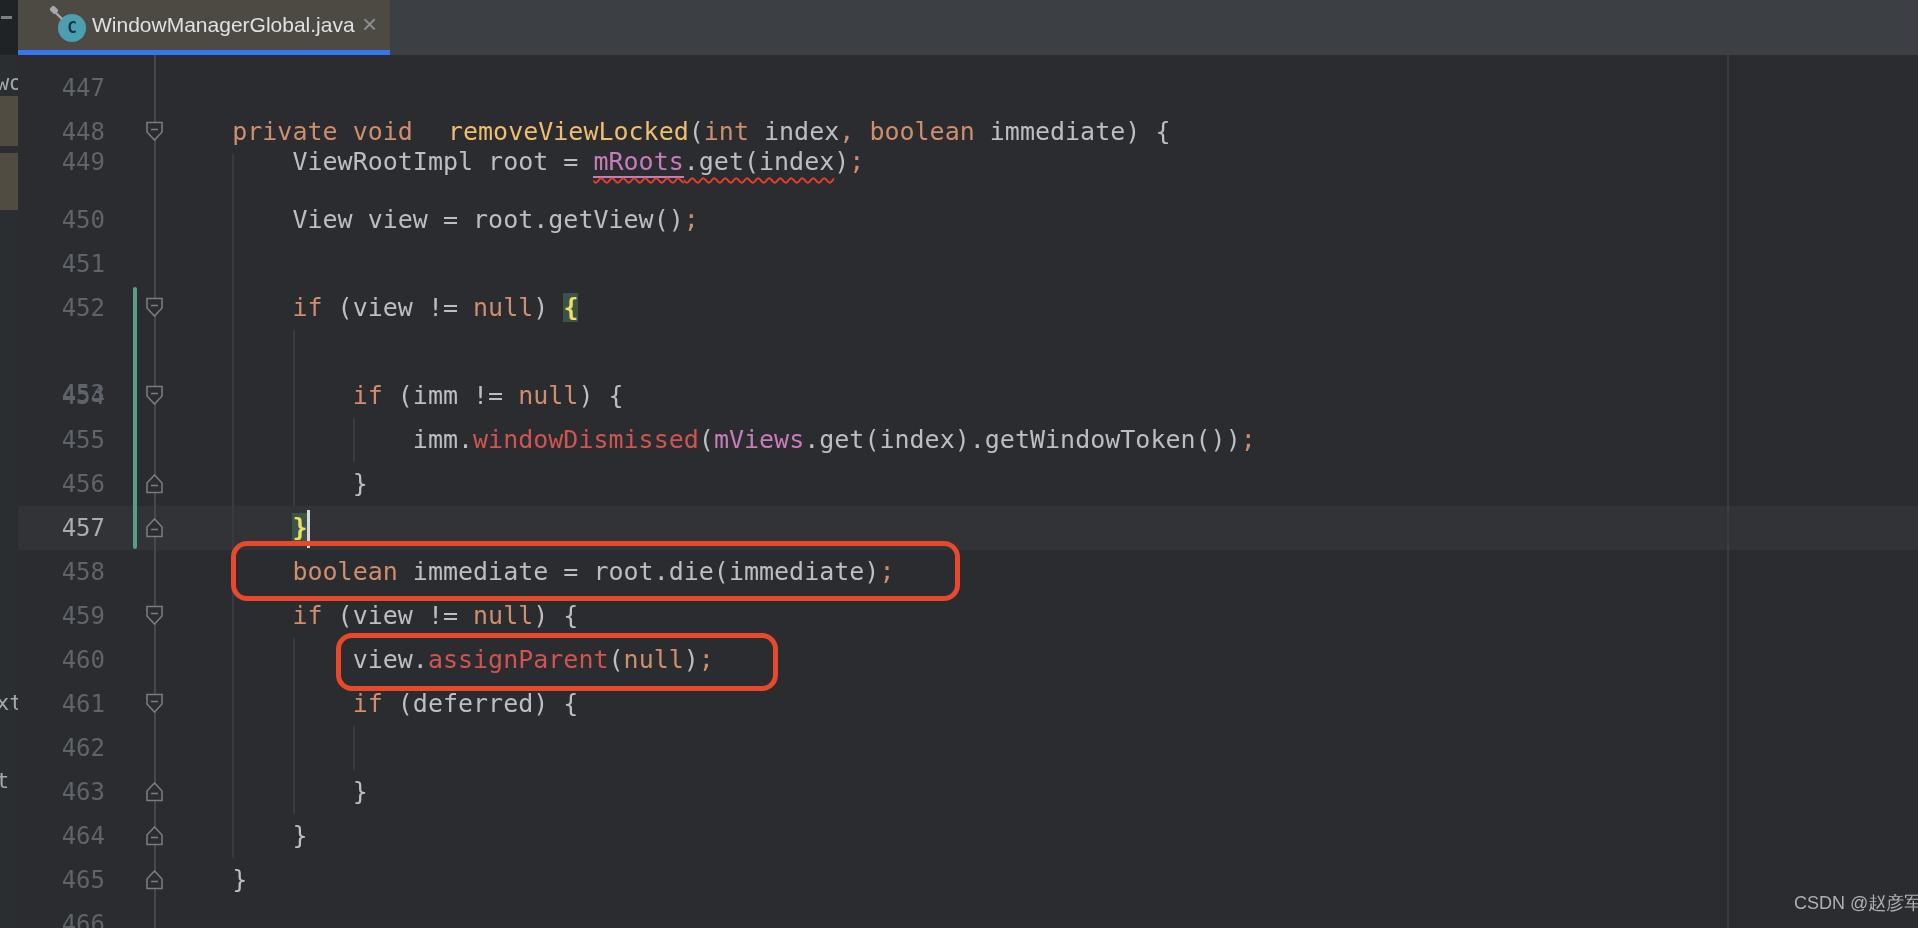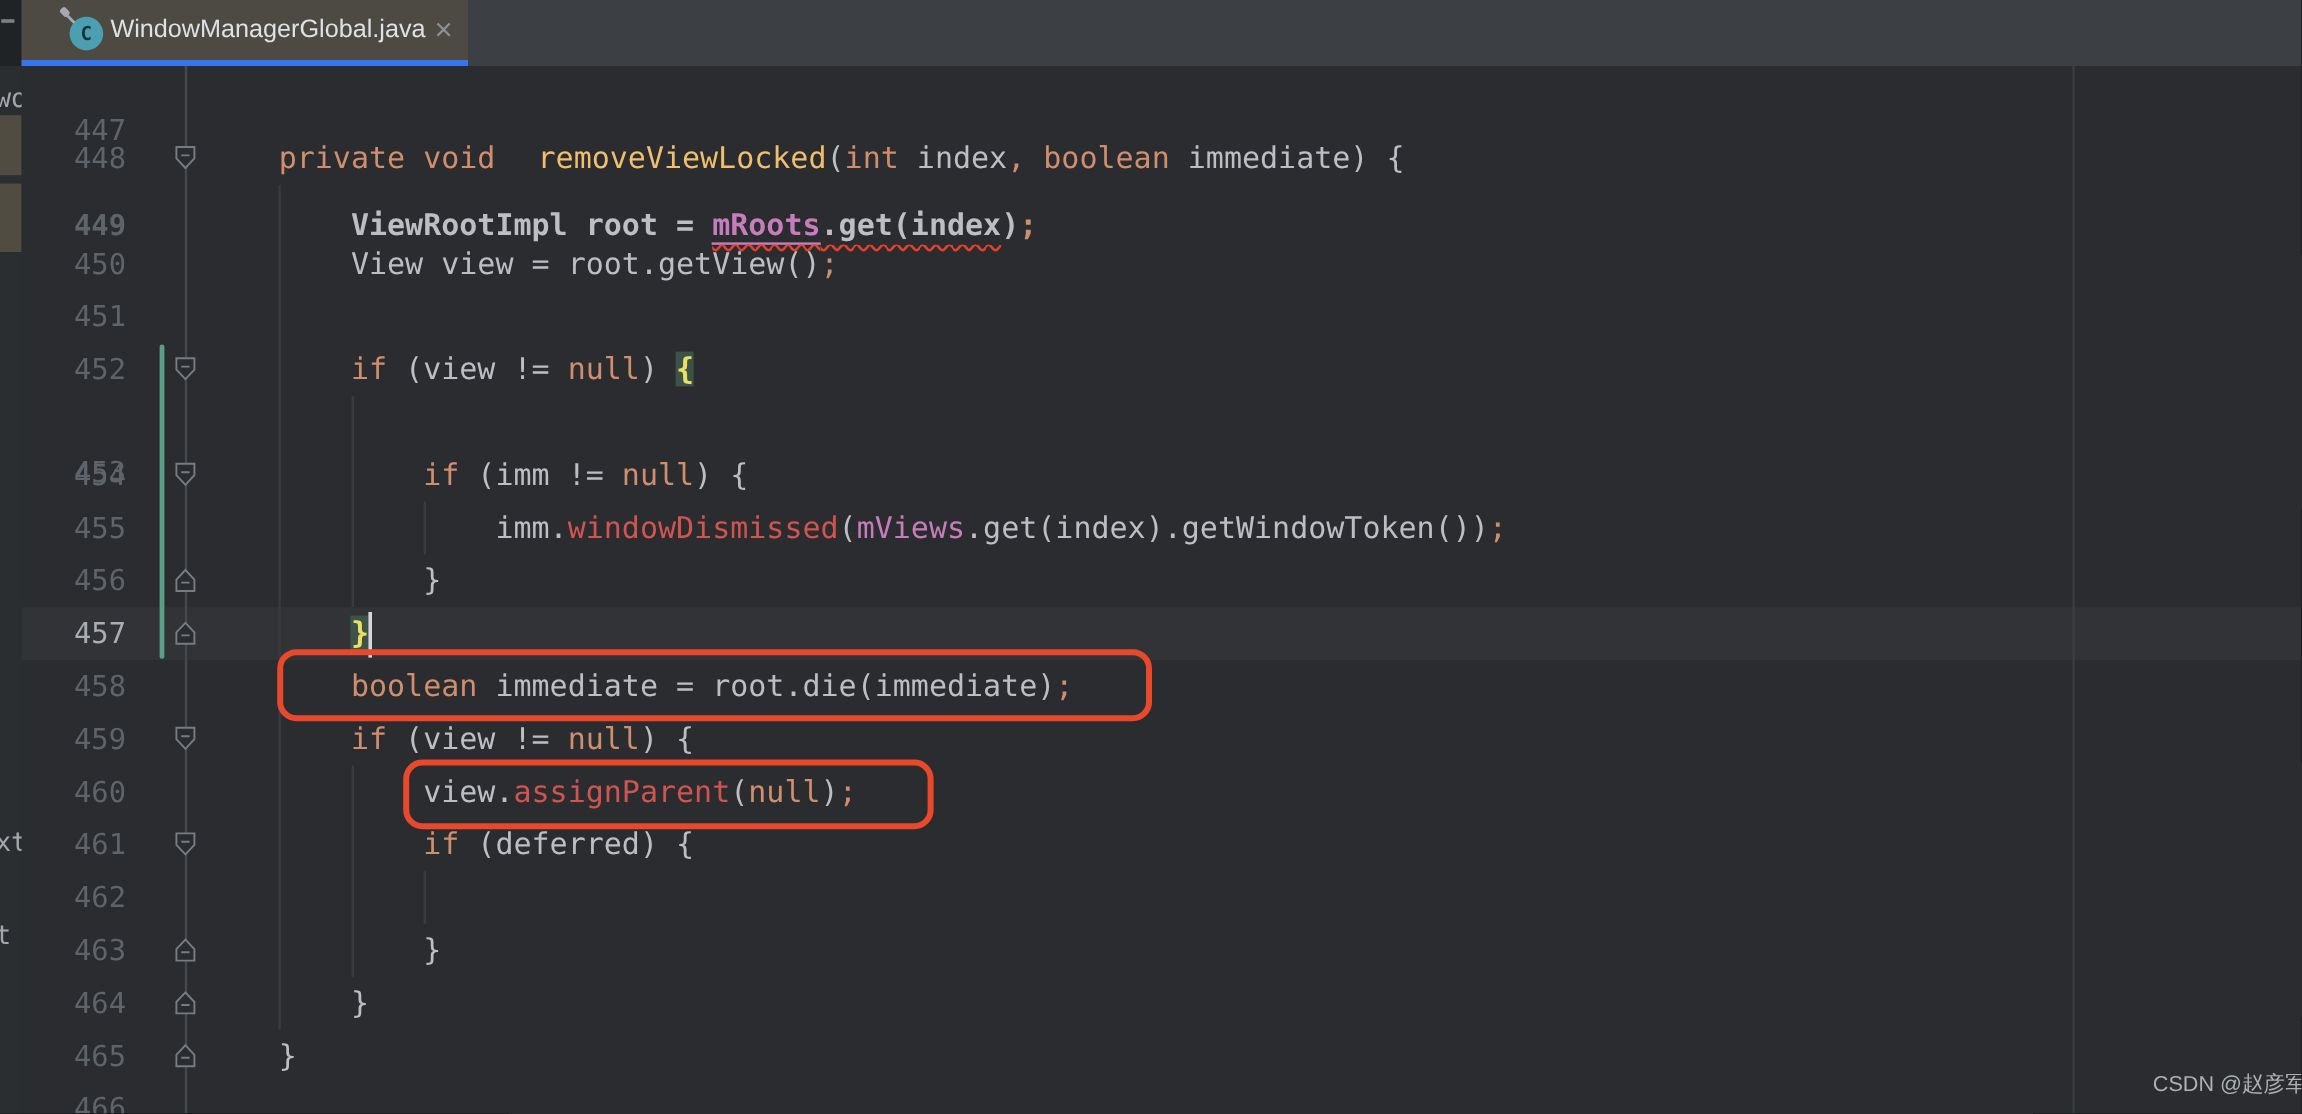--- a/index.html
+++ b/index.html
@@ -69,29 +69,29 @@
       <div class="guide" style="left: 293px; top: 330px; height: 176px;"></div>
       <div class="guide" style="left: 293px; top: 638px; height: 176px;"></div>
       <div class="guide" style="left: 353px; top: 418px; height: 44px;"></div>
       <div class="guide" style="left: 353px; top: 726px; height: 44px;"></div>
     </div>
   <div class="foldline"></div>
   <div class="margin-guide"></div>
   <div class="greenbar"></div>
 
   <div id="rows">
-      <div class="row" style="top: 66px; margin-top: 21px;">
+      <div class="row" style="top: 66px;">
         <span class="lnum">447</span>
         <span class="code"></span>
       </div>
       <div class="row" style="top: 110px;">
         <span class="lnum">448</span>
         <span class="code">    <span class="tk-kw">private</span><span class="tk-d"> </span><span class="tk-kw">void</span><span class="tk-d"> </span><span class="tk-decl">removeViewLocked</span><span class="tk-d">(</span><span class="tk-kw">int</span><span class="tk-d"> index</span><span class="tk-kw">,</span><span class="tk-d"> </span><span class="tk-kw">boolean</span><span class="tk-d"> immediate</span><span class="tk-d">) {</span></span>
       </div>
-      <div class="row" style="top: 166px; font-weight: bold;">
+      <div class="row" style="top: 140px;">
         <span class="lnum">449</span>
         <span class="code">        <span class="tk-d">ViewRootImpl root = </span><span class="wavy"><span class="tk-field fund">mRoots</span></span><span class="wavy"><span class="tk-d">.get(index</span></span><span class="tk-d">)</span><span class="tk-kw">;</span></span>
       </div>
       <div class="row" style="top: 198px;">
         <span class="lnum">450</span>
         <span class="code">        <span class="tk-d">View view = root.getView()</span><span class="tk-kw">;</span></span>
       </div>
       <div class="row" style="top: 242px;">
         <span class="lnum">451</span>
         <span class="code"></span>

